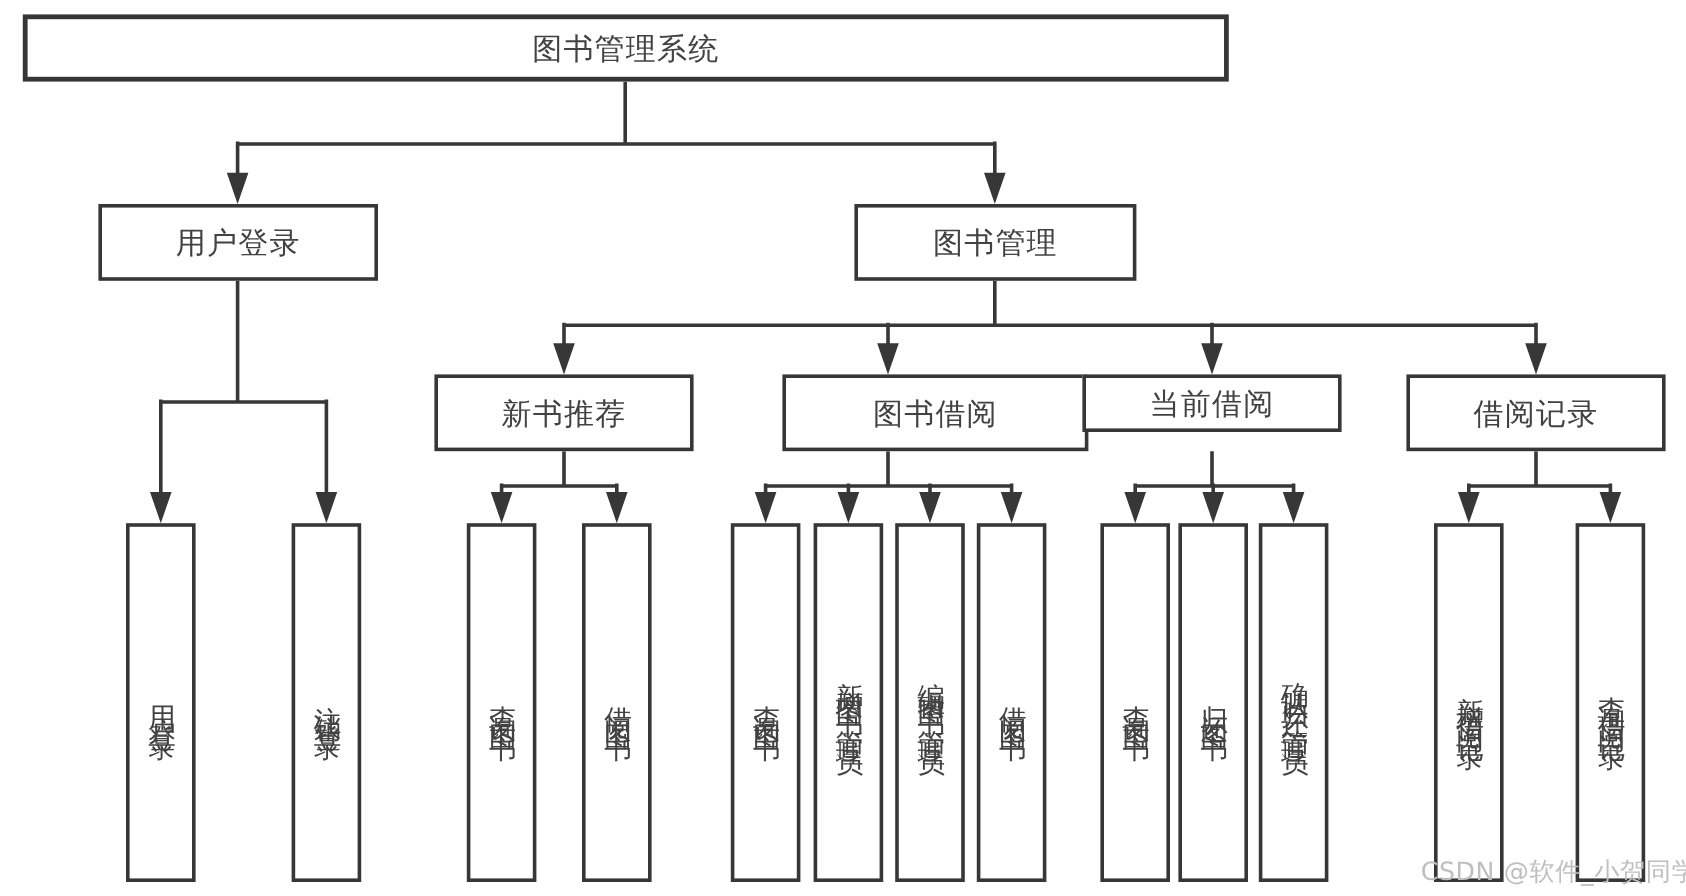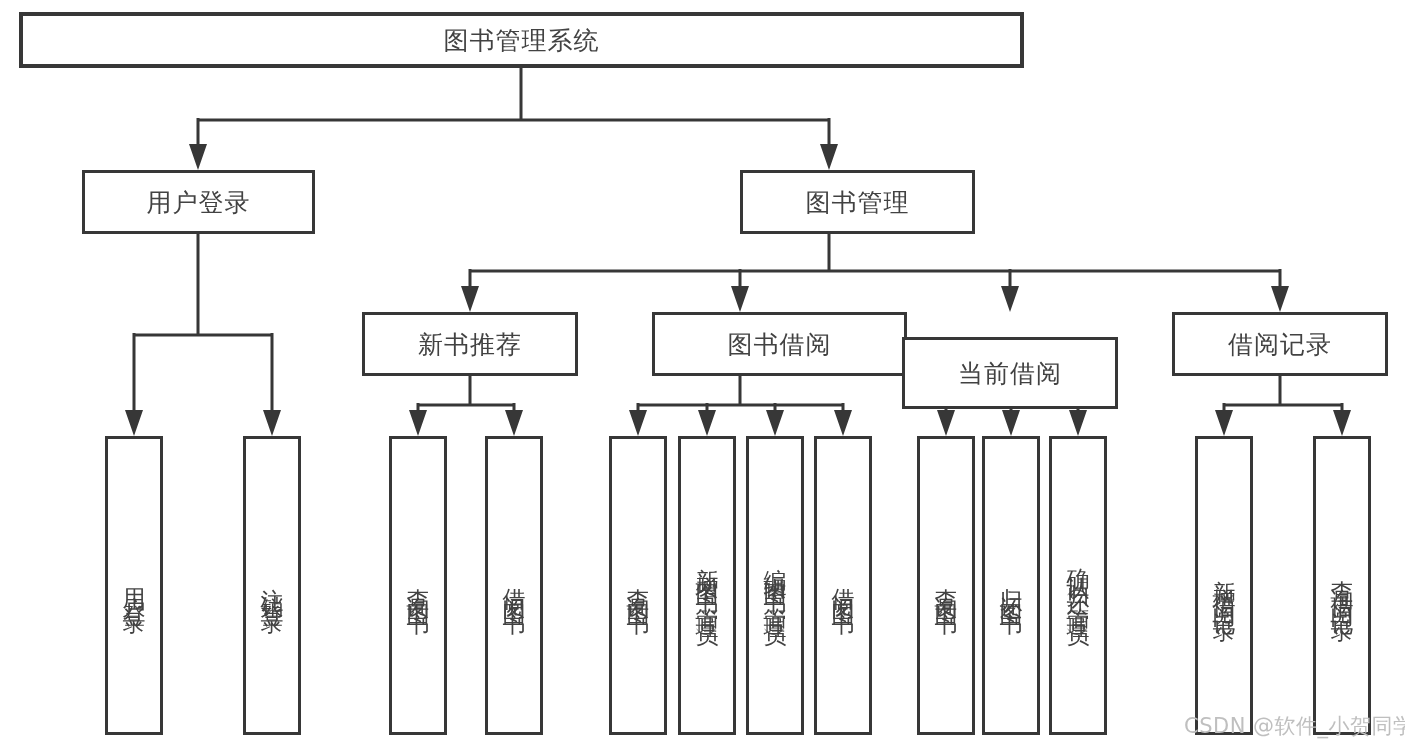--- a/index.html
+++ b/index.html
@@ -68,25 +68,25 @@
              M134 436 l-9 -26 h18 z  M272 436 l-9 -26 h18 z
              M418 436 l-9 -26 h18 z  M514 436 l-9 -26 h18 z
              M638 436 l-9 -26 h18 z  M707 436 l-9 -26 h18 z  M775 436 l-9 -26 h18 z  M843 436 l-9 -26 h18 z
              M946 436 l-9 -26 h18 z  M1011 436 l-9 -26 h18 z  M1078 436 l-9 -26 h18 z
              M1224 436 l-9 -26 h18 z M1342 436 l-9 -26 h18 z"></path>
   </svg>
 
   <div class="node root" style="left:19px; top:12px; width:1005px; height:56px;">图书管理系统</div>
 
   <div class="node" style="left:82px; top:170px; width:233px; height:64px;">用户登录</div>
-  <div class="node" style="left:740px; top:170px; width:235px; height:64px;">图书管理</div>
+  <div class="node" style="left:712px; top:170px; width:235px; height:64px;">图书管理</div>
 
   <div class="node" style="left:362px; top:312px; width:216px; height:64px;">新书推荐</div>
   <div class="node" style="left:652px; top:312px; width:255px; height:64px;">图书借阅</div>
-  <div class="node" style="left:902px; top:312px; width:216px; height:72px;margin-top:25px;">当前借阅</div>
+  <div class="node" style="left:902px; top:312px; width:216px; height:48px;">当前借阅</div>
   <div class="node" style="left:1172px; top:312px; width:216px; height:64px;">借阅记录</div>
 
   <div class="node leaf" style="left:105px; top:436px; width:58px; height:299px;">用户登录</div>
   <div class="node leaf" style="left:243px; top:436px; width:58px; height:299px;">注销登录</div>
 
   <div class="node leaf" style="left:389px; top:436px; width:58px; height:299px;">查询图书</div>
   <div class="node leaf" style="left:485px; top:436px; width:58px; height:299px;">借阅图书</div>
 
   <div class="node leaf" style="left:609px; top:436px; width:58px; height:299px;">查询图书</div>
   <div class="node leaf" style="left:678px; top:436px; width:58px; height:299px;">新增图书（管理员）</div>

